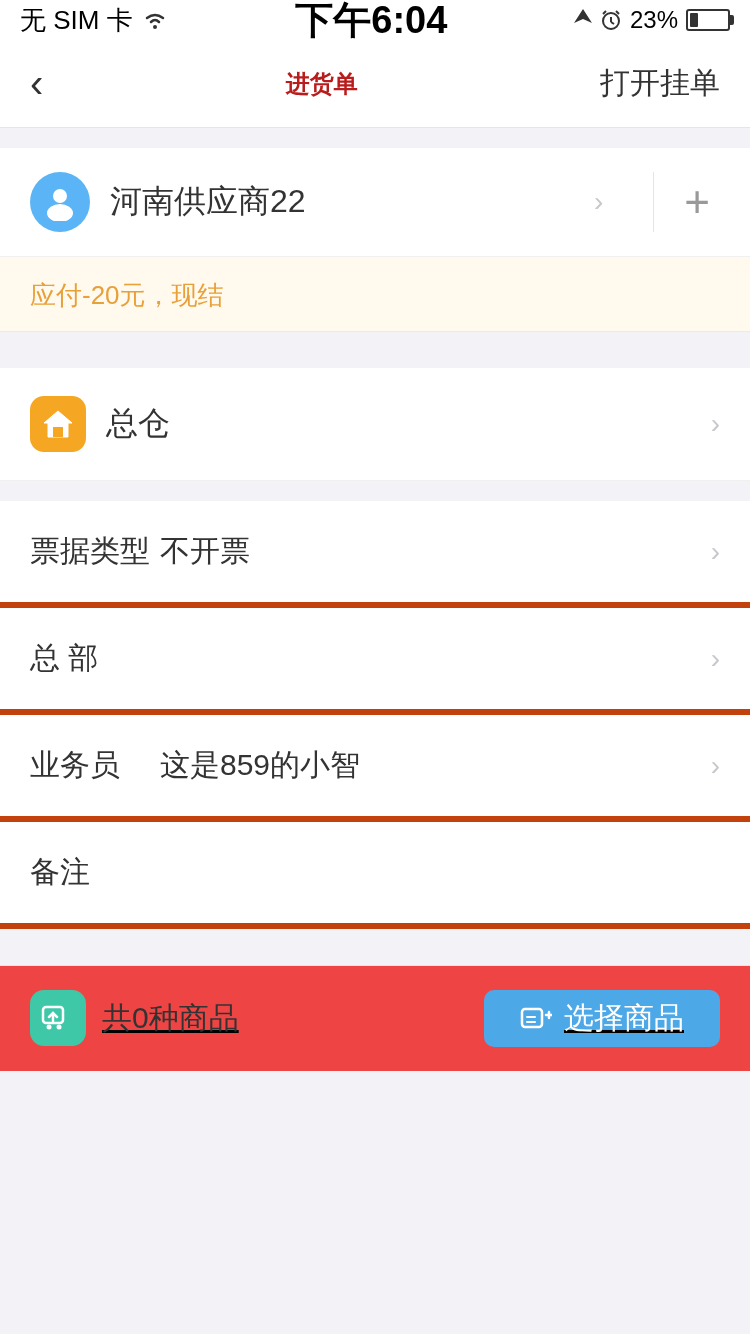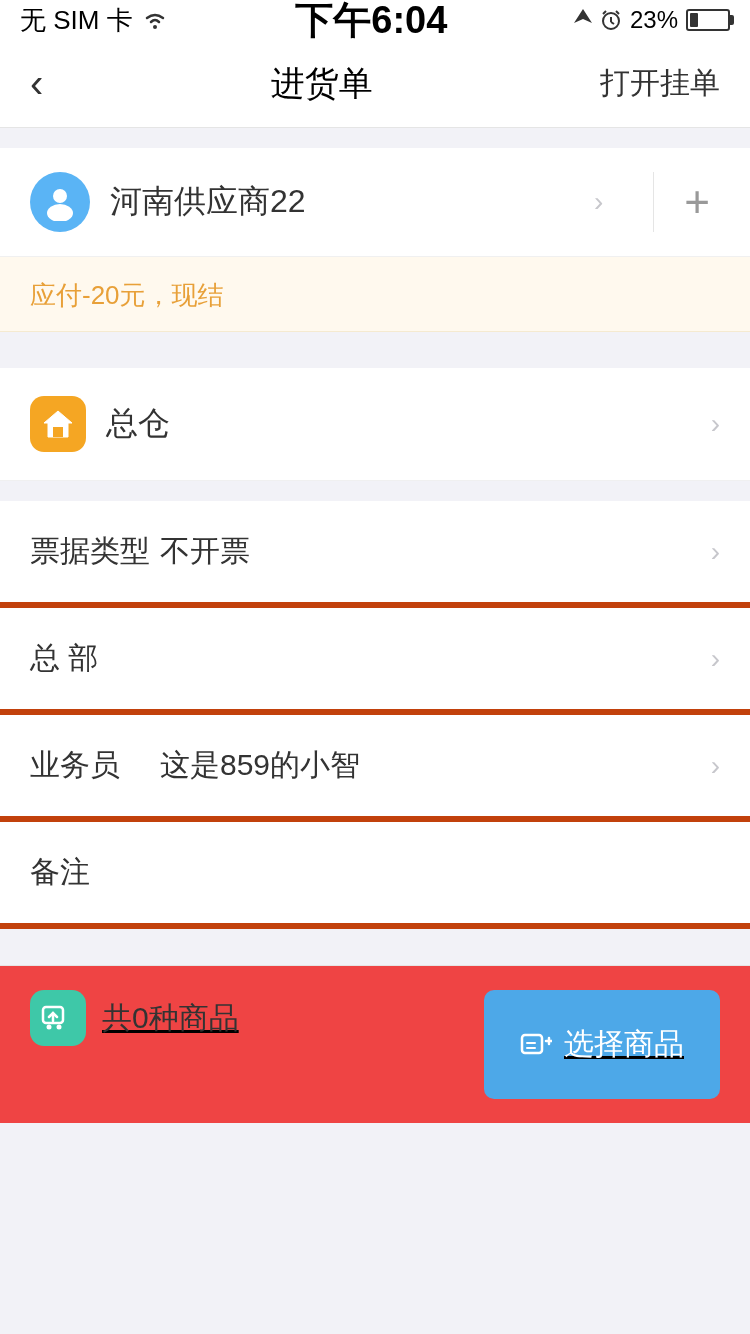--- a/index.html
+++ b/index.html
@@ -44,21 +44,21 @@
     .nav-bar {
       height: 88px;
       background: #fff;
       display: flex;
       align-items: center;
       justify-content: space-between;
       padding: 0 30px;
       border-bottom: 1px solid #e5e5e5;
     }
     .nav-back { font-size: 40px; color: #333; cursor: pointer; }
-    .nav-title { font-size: 34px; font-weight: 400; color: #000000; }
+    .nav-title { font-size: 24px; font-weight: 700; color: #b91c1c; }
     .nav-right { font-size: 30px; color: #333; }
 
     
     .content { background: #f2f2f7; }
 
     
     .section-spacer { height: 20px; background: #f2f2f7; }
 
     
     .card-section {
@@ -206,21 +206,21 @@
     }
     .product-count {
       font-size: 30px;
       color: #333;
     }
     .select-btn {
       background: #4da8e8;
       color: #fff;
       border: none;
       border-radius: 10px;
-      padding: 34px 36px;
+      padding: 8px 36px;
       font-size: 30px;
       display: flex;
       align-items: center;
       gap: 12px;
       cursor: pointer;
     }
   </style>
 </head>
 <body>
 

